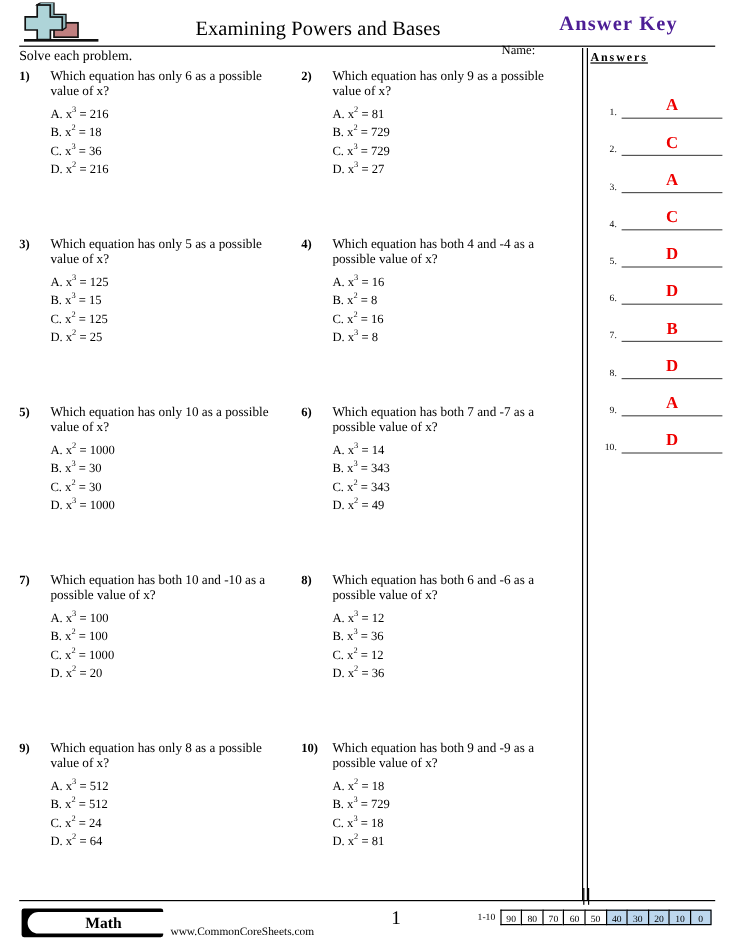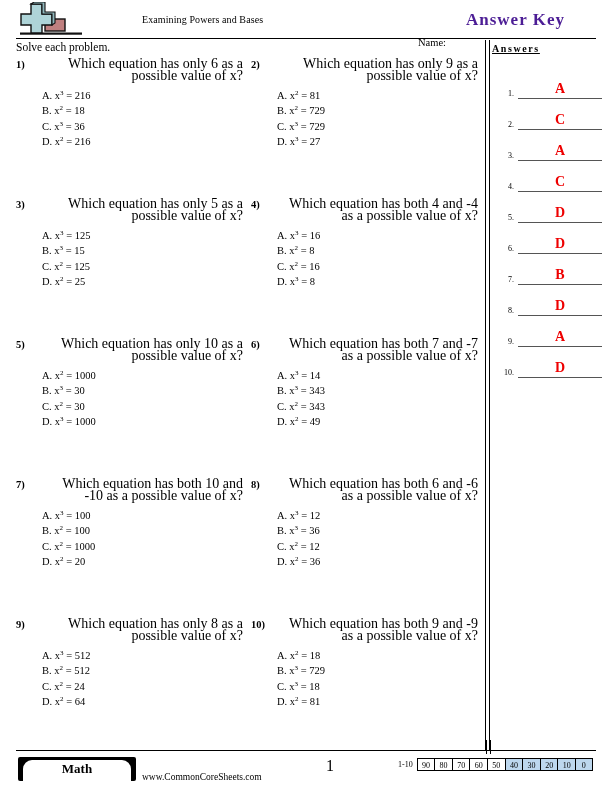--- a/index.html
+++ b/index.html
@@ -22,24 +22,24 @@
     left: 0; top: 0;
     width: 612px; height: 40px;
   }
   #logo {
     position: absolute;
     left: 18px; top: 2px;
     width: 66px; height: 36px;
   }
   #worksheet-title {
     position: absolute;
-    left: 142px; top: 14px;
+    left: 130px; top: 14px;
     width: 270px;
-    text-align: left;
-    font-size: 10px;
+    text-align: center;
+    font-size: 17px;
     font-family: "Liberation Serif", serif;
     letter-spacing: 0.1px;
   }
   #name-label {
     position: absolute;
     left: 418px; top: 17px;
     font-size: 10.5px;
     font-family: "Liberation Serif", serif;
     margin-top: 20px;
   }
@@ -105,24 +105,23 @@
     font-weight: bold;
     font-family: "Liberation Serif", serif;
     padding-top: 1px;
     text-align: left;
   }
   .qbody {
     flex: 1 1 auto;
     padding-right: 8px;
   }
   .qtext {
-    font-size: 14px;
+    font-size: 11px;
     line-height: 12.4px;
     font-family: "Liberation Serif", serif;
-    text-align: right;
   }
   .choices {
     margin-top: 5px;
   }
   .choice {
     font-size: 10.5px;
     line-height: 15.5px;
     font-family: "Liberation Serif", serif;
     white-space: nowrap;
   }
@@ -198,28 +197,29 @@
   #subject-badge {
     position: absolute;
     left: 18px; top: 5px;
     width: 118px; height: 24px;
     background: #000000;
     border-radius: 2px;
   }
   #subject-badge-inner {
     position: absolute;
     left: 5px; top: 3px;
-    width: 108px; height: 31px;
+    width: 108px; height: 18px;
     background: #ffffff;
     border-radius: 9px;
     line-height: 18px;
-    text-align: center;
+    text-align: left;
     font-size: 13px;
     font-weight: bold;
     font-family: "Liberation Serif", serif;
+    padding-left: 48px;
   }
   #site-url {
     position: absolute;
     left: 142px; top: 20px;
     font-size: 9.5px;
     font-family: "Liberation Serif", serif;
   }
   #page-number {
     position: absolute;
     left: 300px; top: 5px;

